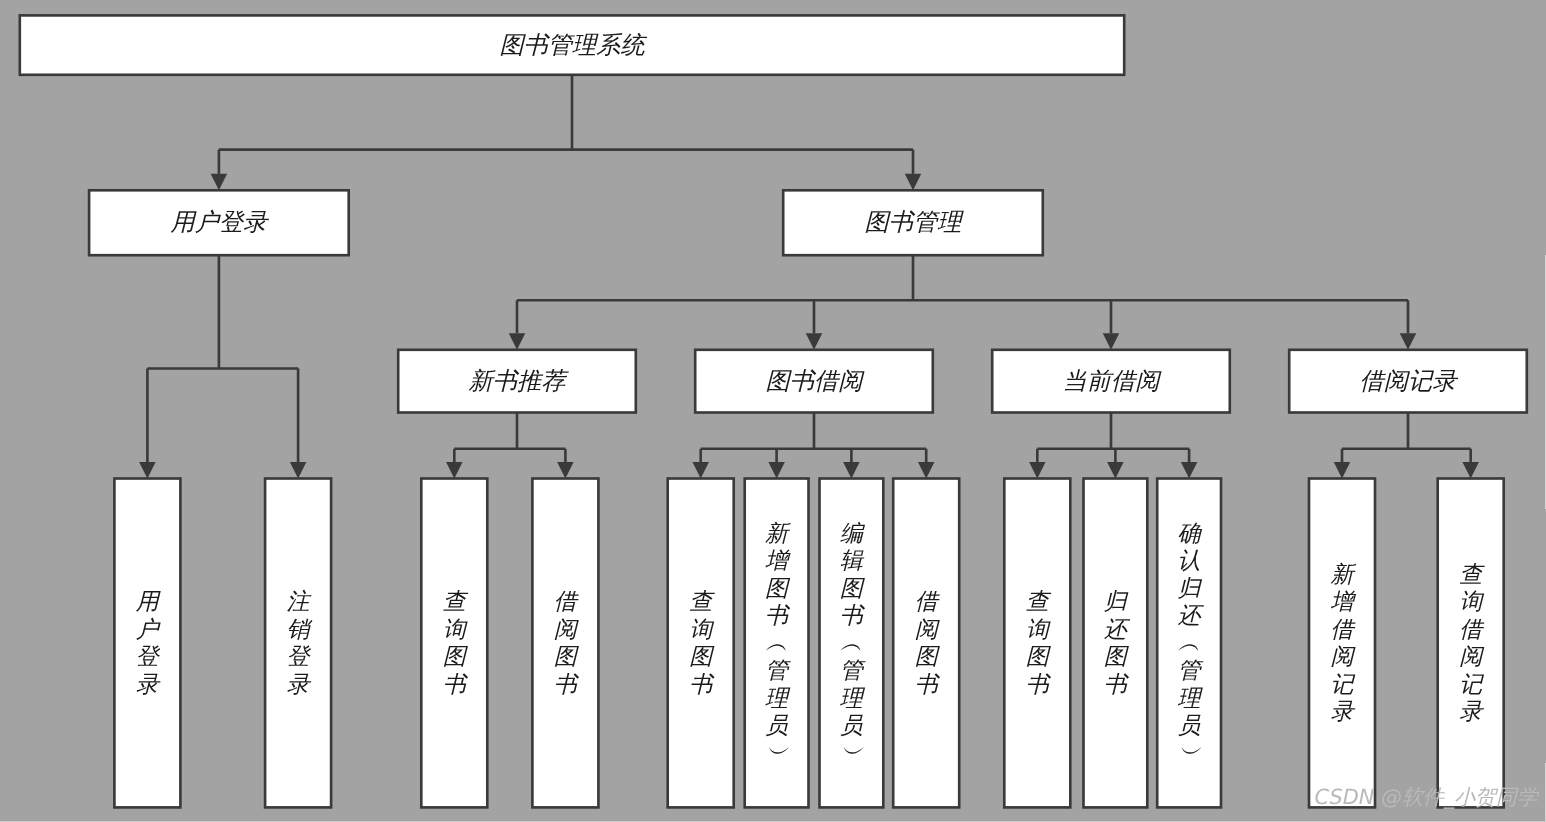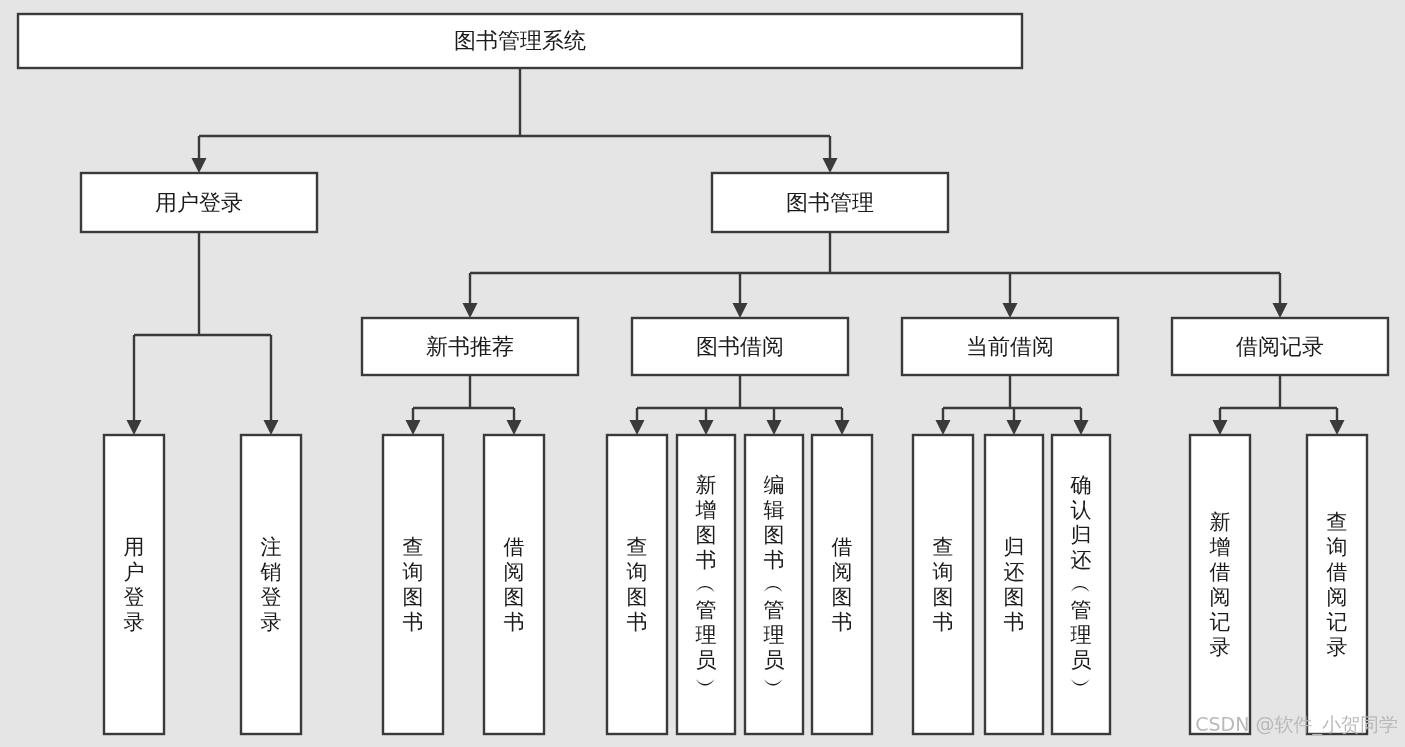--- a/index.html
+++ b/index.html
@@ -8,22 +8,23 @@
     padding: 0;
     background: #ffffff;
   }
   body {
     font-family: "DejaVu Sans", "Liberation Sans", sans-serif;
   }
   #diagram-root {
     position: relative;
     width: 1405px;
     height: 747px;
-    background: #e5e5e5;
+    background: #a3a3a3;
     overflow: hidden;
+    font-style: italic;
   }
   svg.chart-layer {
     position: absolute;
     left: 0;
     top: 0;
     width: 1405px;
     height: 747px;
     display: block;
   }
   .node-box {

